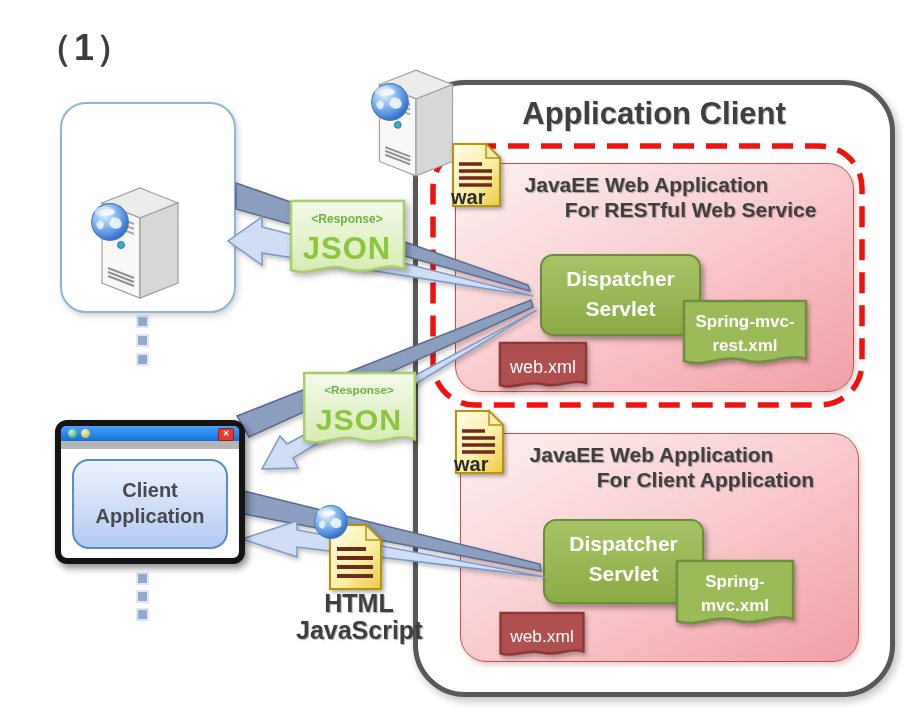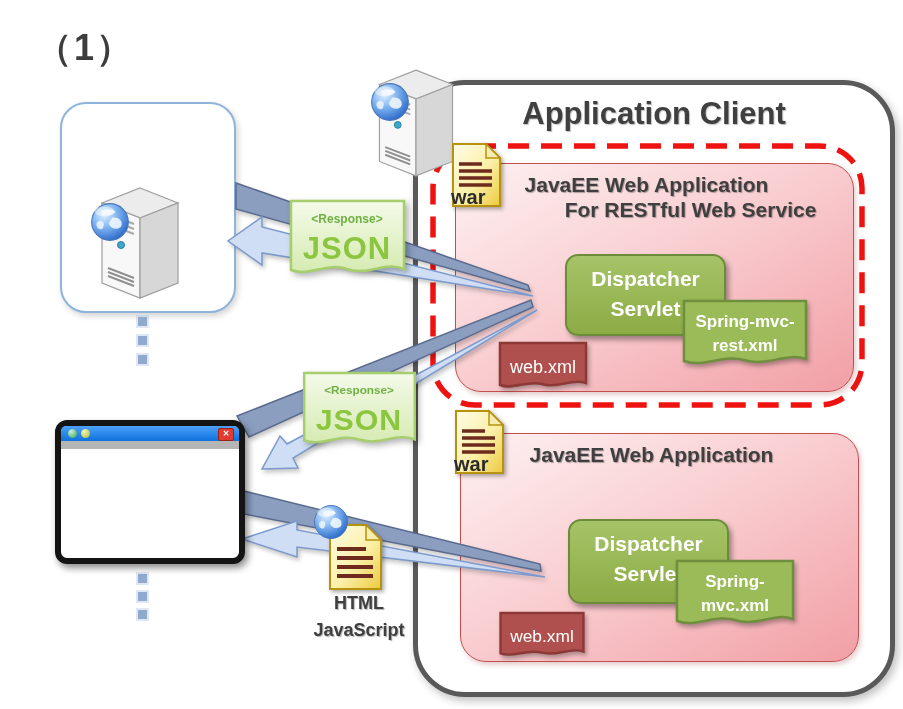--- a/index.html
+++ b/index.html
@@ -27,21 +27,21 @@
   .pink-box{width:397px;border:1px solid #c0504d;border-radius:26px;z-index:7;
             background:linear-gradient(150deg,#fdf1f2 0%,#f9cdd0 48%,#f19fa5 100%);
             box-shadow:2px 3px 5px rgba(150,60,60,.25);height:227px;}
   .pink1{left:455px;top:163px;}
   .pink2{left:460px;top:433px;}
   .pink-title{width:383px;text-align:center;font-size:21px;font-weight:bold;color:#3f3f3f;z-index:8;
               text-shadow:1px 1px 1px rgba(0,0,0,.3);}
 
   .disp-box{width:157px;border:2px solid #6c8c3c;border-radius:13px;z-index:9;
             background:linear-gradient(#a6c467,#8cab45);box-shadow:3px 4px 5px rgba(0,0,0,.35);
-            text-align:center;color:#fff;font-size:21px;font-weight:bold;line-height:30px;margin-left:25px;}
+            text-align:center;color:#fff;font-size:21px;font-weight:bold;line-height:30px;}
   .disp1{left:540px;top:254px;height:78px;padding-top:0;}
   .disp1 .pad, .disp2 .pad{padding-top:8px;}
   .disp2{left:543px;top:519px;height:81px;}
 
   .ribbon-svg{z-index:10;filter:drop-shadow(2px 3px 2px rgba(0,0,0,.3));}
   .war-wrap{width:58px;height:68px;z-index:20;filter:drop-shadow(2px 2px 2px rgba(0,0,0,.35));}
   .war-text{position:absolute;left:3px;bottom:0px;font-size:20px;font-weight:bold;color:#2b2b2b;}
 
   
   .json-svg{z-index:55;filter:drop-shadow(3px 3px 3px rgba(0,0,0,.3));}
@@ -58,21 +58,21 @@
             border-radius:2px;color:#fff;font-size:8px;line-height:10px;text-align:center;font-weight:bold;}
   .graybar{position:absolute;left:0;top:15px;right:0;height:8px;background:#b5b5b5;}
   .client-panel{position:absolute;left:11px;top:33px;width:156px;height:90px;border:2px solid #5b8bc9;
                 border-radius:17px;background:linear-gradient(#edf3fd,#b2cbf1);text-align:center;
                 font-size:20px;font-weight:bold;color:#46484e;line-height:26px;box-sizing:border-box;padding-top:16px;}
 
   
   .dot{width:9px;height:9px;background:#8fa9cf;box-shadow:0 0 0 2px rgba(160,185,220,.35);z-index:5;}
 
   
-  .static-res{left:296px;top:590px;width:126px;text-align:center;font-size:18px;font-weight:bold;
+  .static-res{left:296px;top:590px;width:126px;text-align:center;font-size:25px;font-weight:bold;
               color:#3f3f3f;line-height:27px;z-index:55;text-shadow:1px 1px 1px rgba(0,0,0,.3);}
 
   .arrows{left:0;top:0;z-index:50;pointer-events:none;filter:drop-shadow(2px 3px 2px rgba(0,0,0,.22));}
   .icon{z-index:8;}
   .icon-top{z-index:10;}
   .doc-icon{z-index:55;filter:drop-shadow(2px 2px 2px rgba(0,0,0,.35));}
   .globe{z-index:56;}
   svg text{font-family:"Liberation Sans",sans-serif;}
 </style>
 </head>
@@ -172,20 +172,21 @@
         </defs>
       <path d="M5,3 H38 L52,17 V65 H5 Z" fill="url(#wg1)" stroke="#b6920e" stroke-width="2"></path>
       <path d="M38,3 V17 H52 Z" fill="#f7ecb0" stroke="#b6920e" stroke-width="1.5"></path>
       <path d="M11,23 H34 M11,30 H44 M11,37 H44 M11,44 H44" stroke="#6e2a1c" stroke-width="3.5"></path>
     </svg>
     <div class="war-text">war</div>
   </div>
 
   <div class="abs pink-box pink2"></div>
   <div class="abs pink-title" style="left:460px;top:443px;">JavaEE Web Application</div>
+  <div class="abs pink-title" style="left:460px;top:468px;padding-left:94px;width:303px;">For Client Application</div>
 
   <div class="abs disp-box disp2">
     <div class="pad">Dispatcher</div>
     <div>Servlet</div>
   </div>
 
   <svg class="abs ribbon-svg" style="left:675px;top:559px;" width="120" height="76" viewBox="0 0 120 76">
     <path d="M2,2 H118 V60 C99,53 82,68 60,61 C40,55 21,69 2,62 Z" fill="#9bbb59" stroke="#6f8f3e" stroke-width="2.5"></path>
     <text x="60" y="28" text-anchor="middle" font-size="17" font-weight="bold" fill="#ffffff">Spring-</text>
     <text x="60" y="52" text-anchor="middle" font-size="17" font-weight="bold" fill="#ffffff">mvc.xml</text>
@@ -277,19 +278,23 @@
     <div>JavaScript</div>
   </div>
 
   <div class="abs browser">
     <div class="titlebar">
       <div class="tb-circle tb-green"></div>
       <div class="tb-circle tb-yellow"></div>
       <div class="tb-close">✕</div>
     </div>
     <div class="graybar"></div>
+    <div class="client-panel">
+      <div>Client</div>
+      <div>Application</div>
+    </div>
   </div>
 
   <div class="abs dot" style="left:138px;top:574px;"></div>
   <div class="abs dot" style="left:138px;top:592px;"></div>
   <div class="abs dot" style="left:138px;top:610px;"></div>
 
 </div>
 
 </body></html>

